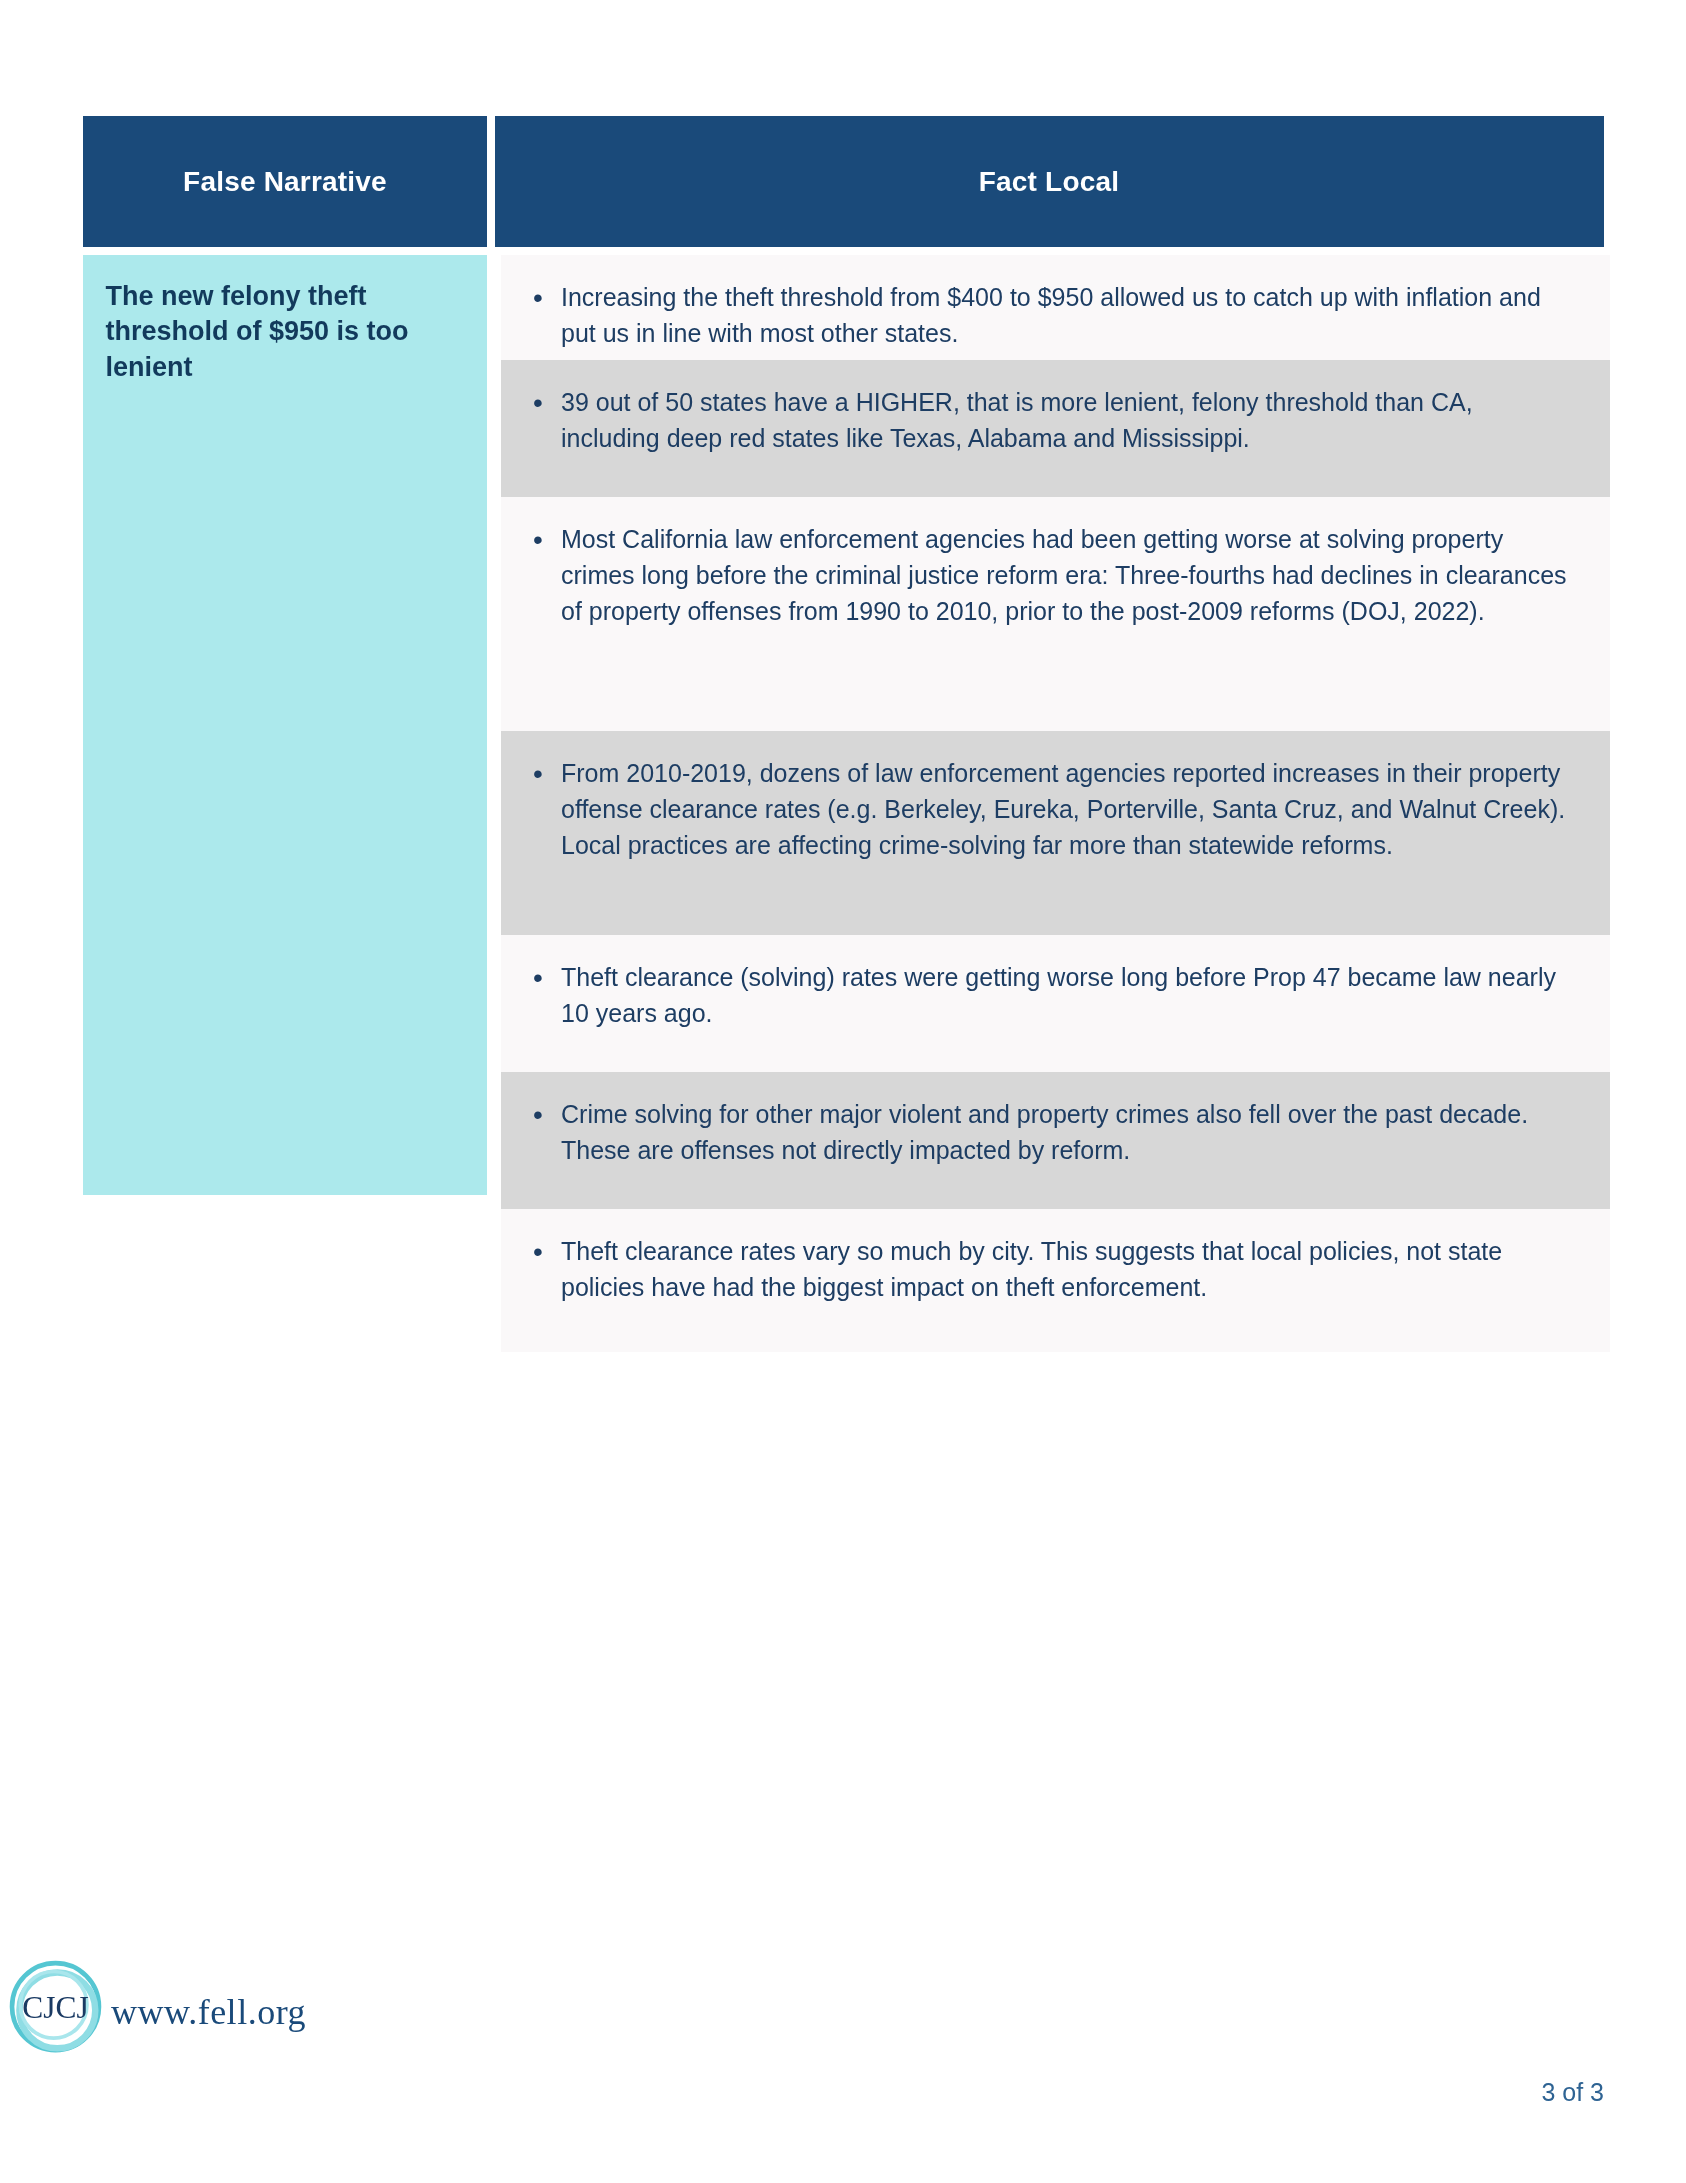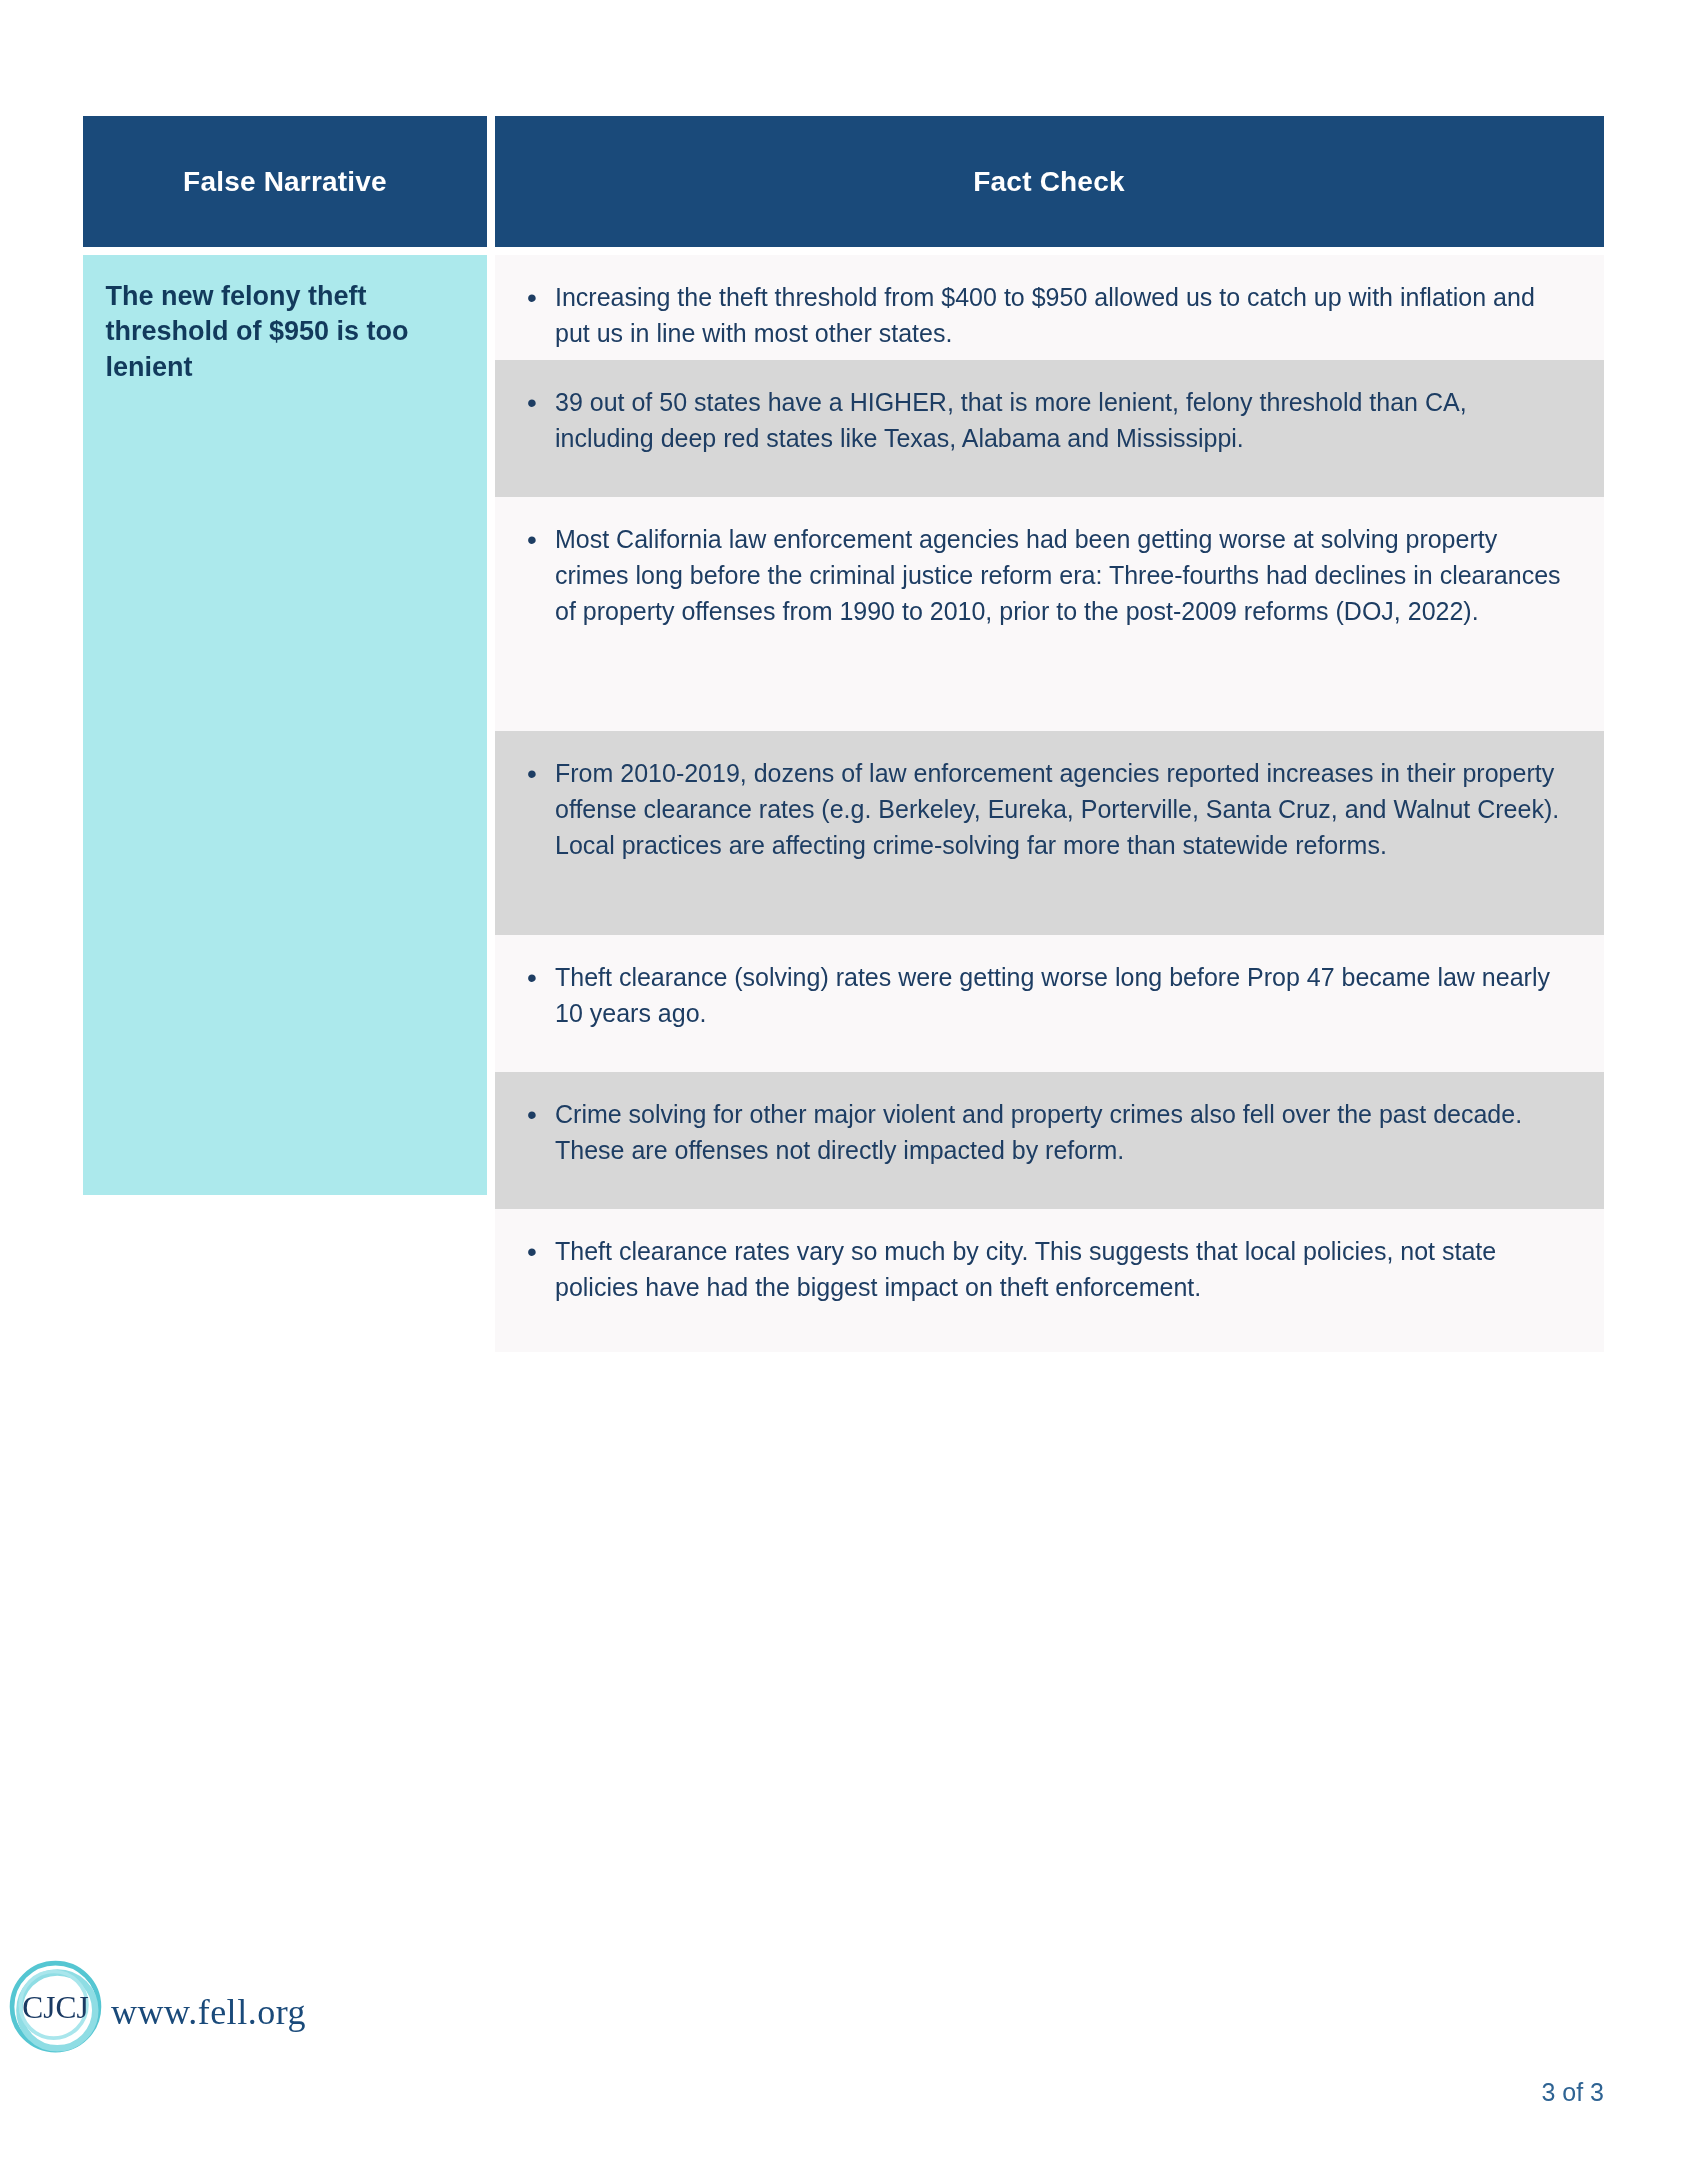--- a/index.html
+++ b/index.html
@@ -38,21 +38,21 @@
     height: 131px;
     display: flex;
     align-items: center;
     justify-content: center;
   }
   .col-narrative { width: 404px; flex: 0 0 404px; text-align: center; }
   .col-fact { width: 1109px; flex: 0 0 1109px; }
 
   .body-grid {
     display: flex;
-    gap: 8px;
+    gap: 14px;
     align-items: flex-start;
   }
 
   
   .narr-col {
     width: 404px;
     flex: 0 0 404px;
     display: flex;
     flex-direction: column;
     gap: 4.7px;
@@ -138,21 +138,21 @@
 </style>
 </head>
 <body>
 
 <div class="page">
 
   <div class="table-wrap">
 
     <div class="table-row-head">
       <div class="head-cell col-narrative">False Narrative</div>
-      <div class="head-cell col-fact">Fact Check</div>
+      <div class="head-cell col-fact">Fact Local</div>
     </div>
 
     <div class="body-grid">
 
       <div class="narr-col">
         <div class="narr-cell sec1">The new felony theft threshold of $950 is too lenient</div>
       </div>
 
       <div class="fact-col">
 

